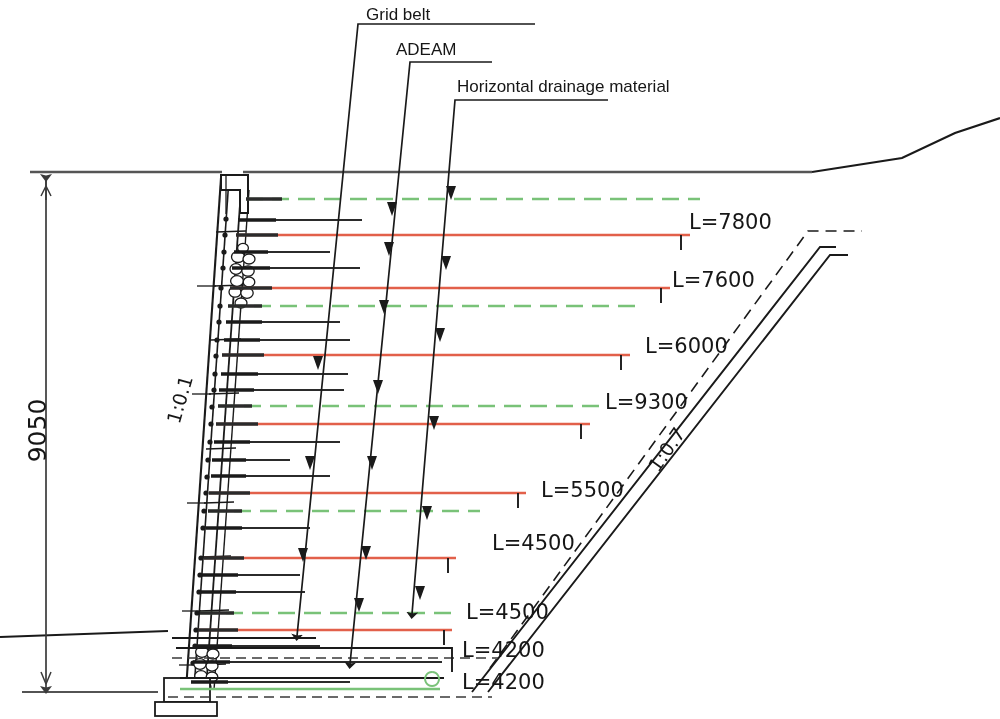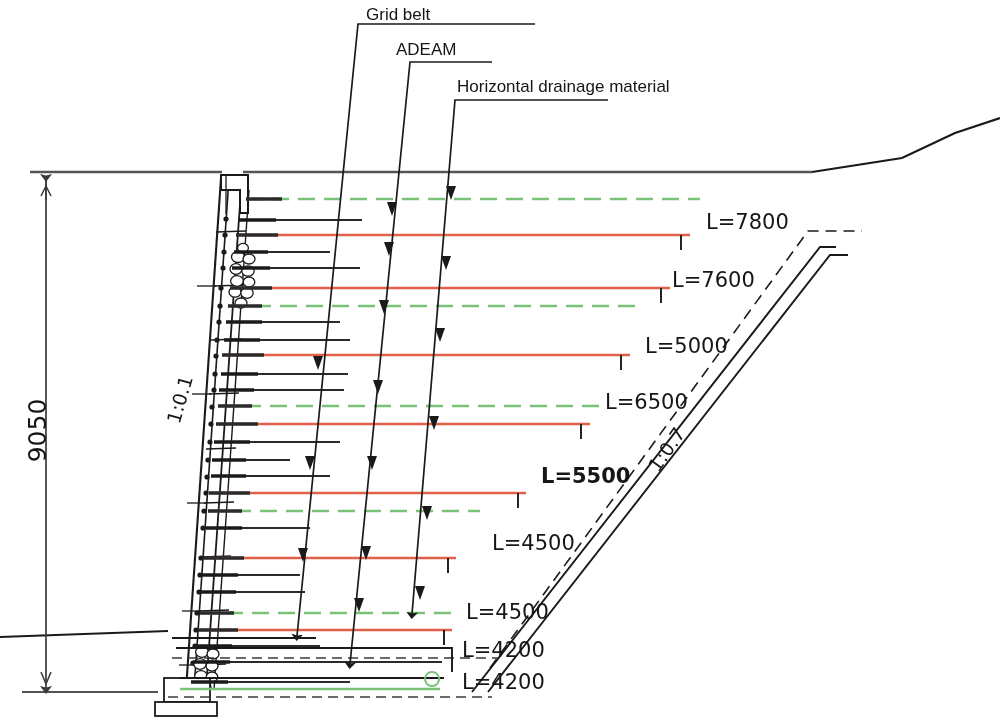--- a/index.html
+++ b/index.html
@@ -295,23 +295,23 @@
   <div class="lbl callout-lbl" style="left:396px;top:41px;">ADEAM</div>
 
   <div class="lbl callout-lbl" style="left:457px;top:78px;">Horizontal drainage material</div>
 
   <div class="lbl dim-lbl" style="left:-8px;top:418px;width:90px;text-align:center;transform:rotate(-90deg);">9050</div>
 
   <div class="lbl slope-lbl" style="left:148px;top:390px;width:64px;text-align:center;transform:rotate(-74deg);">1:0.1</div>
 
   <div class="lbl slope-lbl" style="left:637px;top:440px;width:60px;text-align:center;transform:rotate(-55deg);">1:0.7</div>
 
-  <div class="lbl len-lbl" style="left:706px;top:212px;text-align:center;">L=7800</div>
+  <div class="lbl len-lbl" style="left:689px;top:212px;text-align:center;">L=7800</div>
   <div class="lbl len-lbl" style="left:672px;top:270px;">L=7600</div>
-  <div class="lbl len-lbl" style="left:645px;top:336px;">L=5000</div>
-  <div class="lbl len-lbl" style="left:605px;top:392px;">L=6500</div>
-  <div class="lbl len-lbl" style="left:541px;top:466px;font-weight:bold;">L=5500</div>
+  <div class="lbl len-lbl" style="left:645px;top:336px;">L=6000</div>
+  <div class="lbl len-lbl" style="left:605px;top:392px;">L=9300</div>
+  <div class="lbl len-lbl" style="left:541px;top:480px;">L=5500</div>
   <div class="lbl len-lbl" style="left:492px;top:533px;">L=4500</div>
   <div class="lbl len-lbl" style="left:466px;top:602px;">L=4500</div>
   <div class="lbl len-lbl" style="left:462px;top:640px;">L=4200</div>
   <div class="lbl len-lbl" style="left:462px;top:672px;">L=4200</div>
 
 </div>
 
 </body></html>

